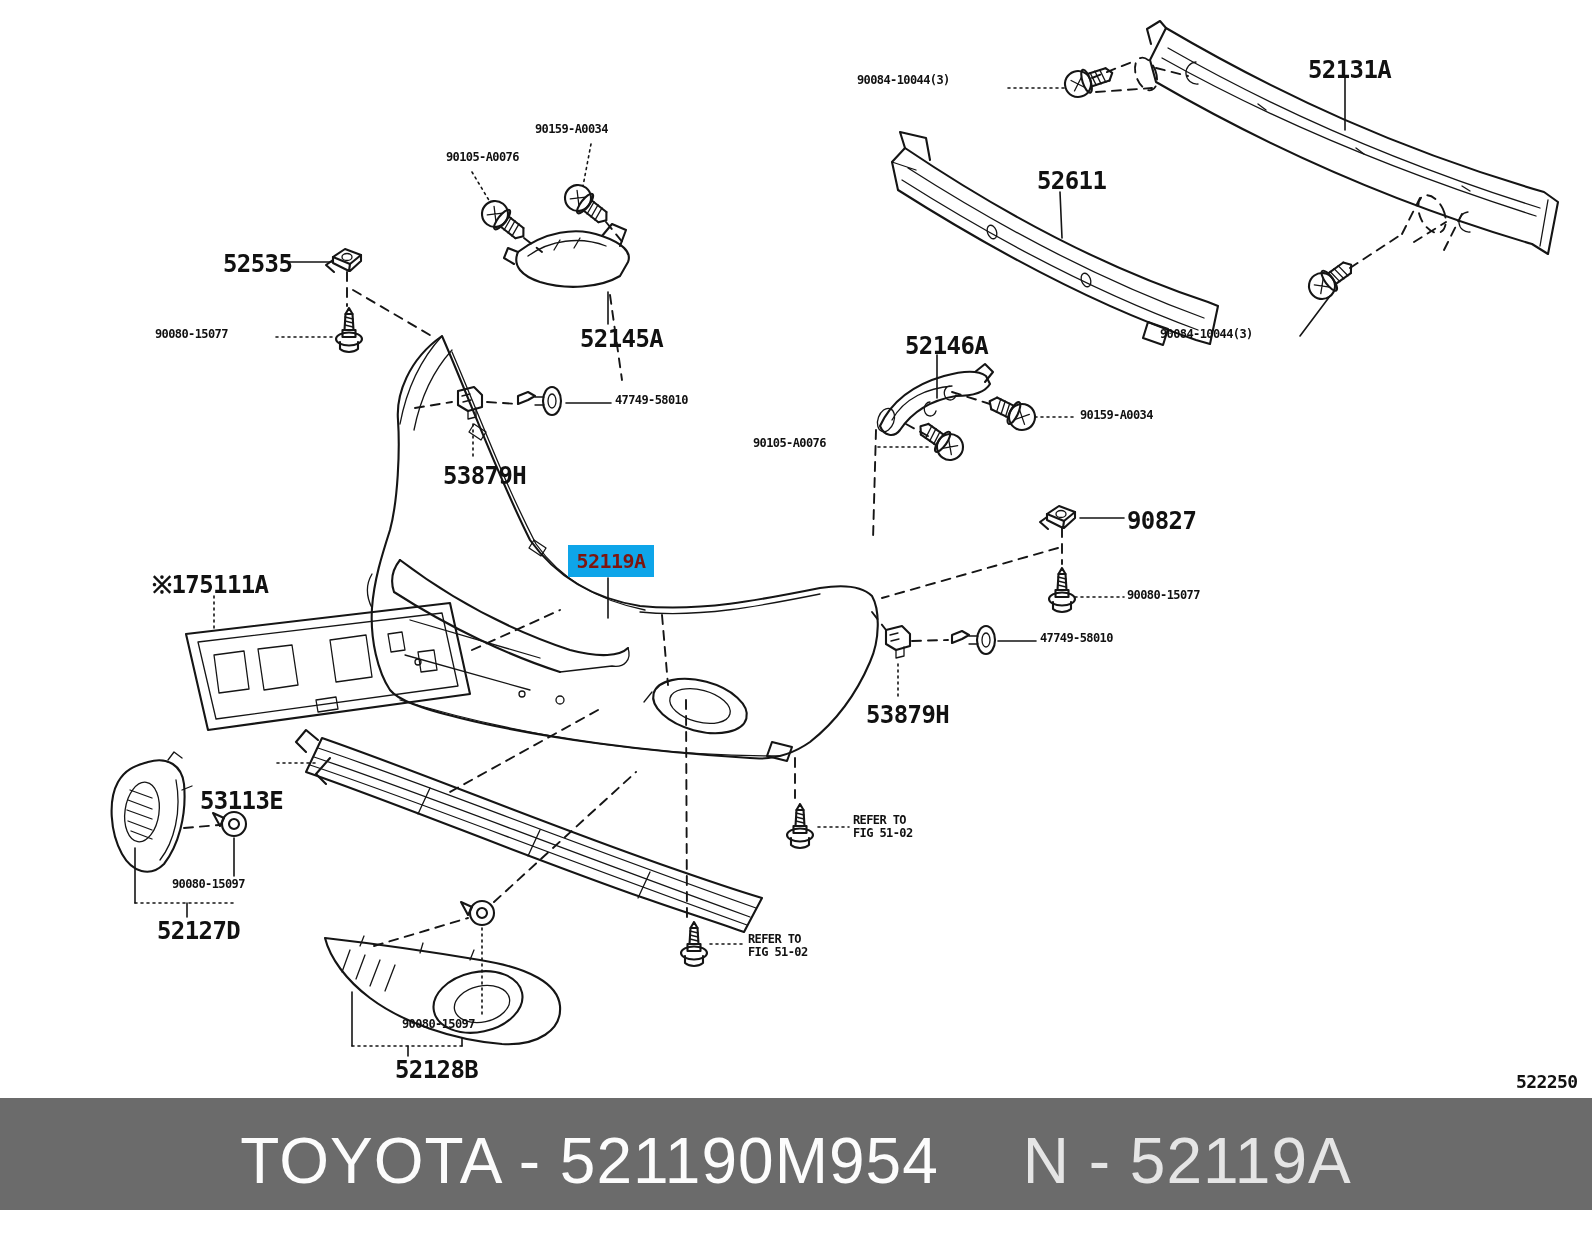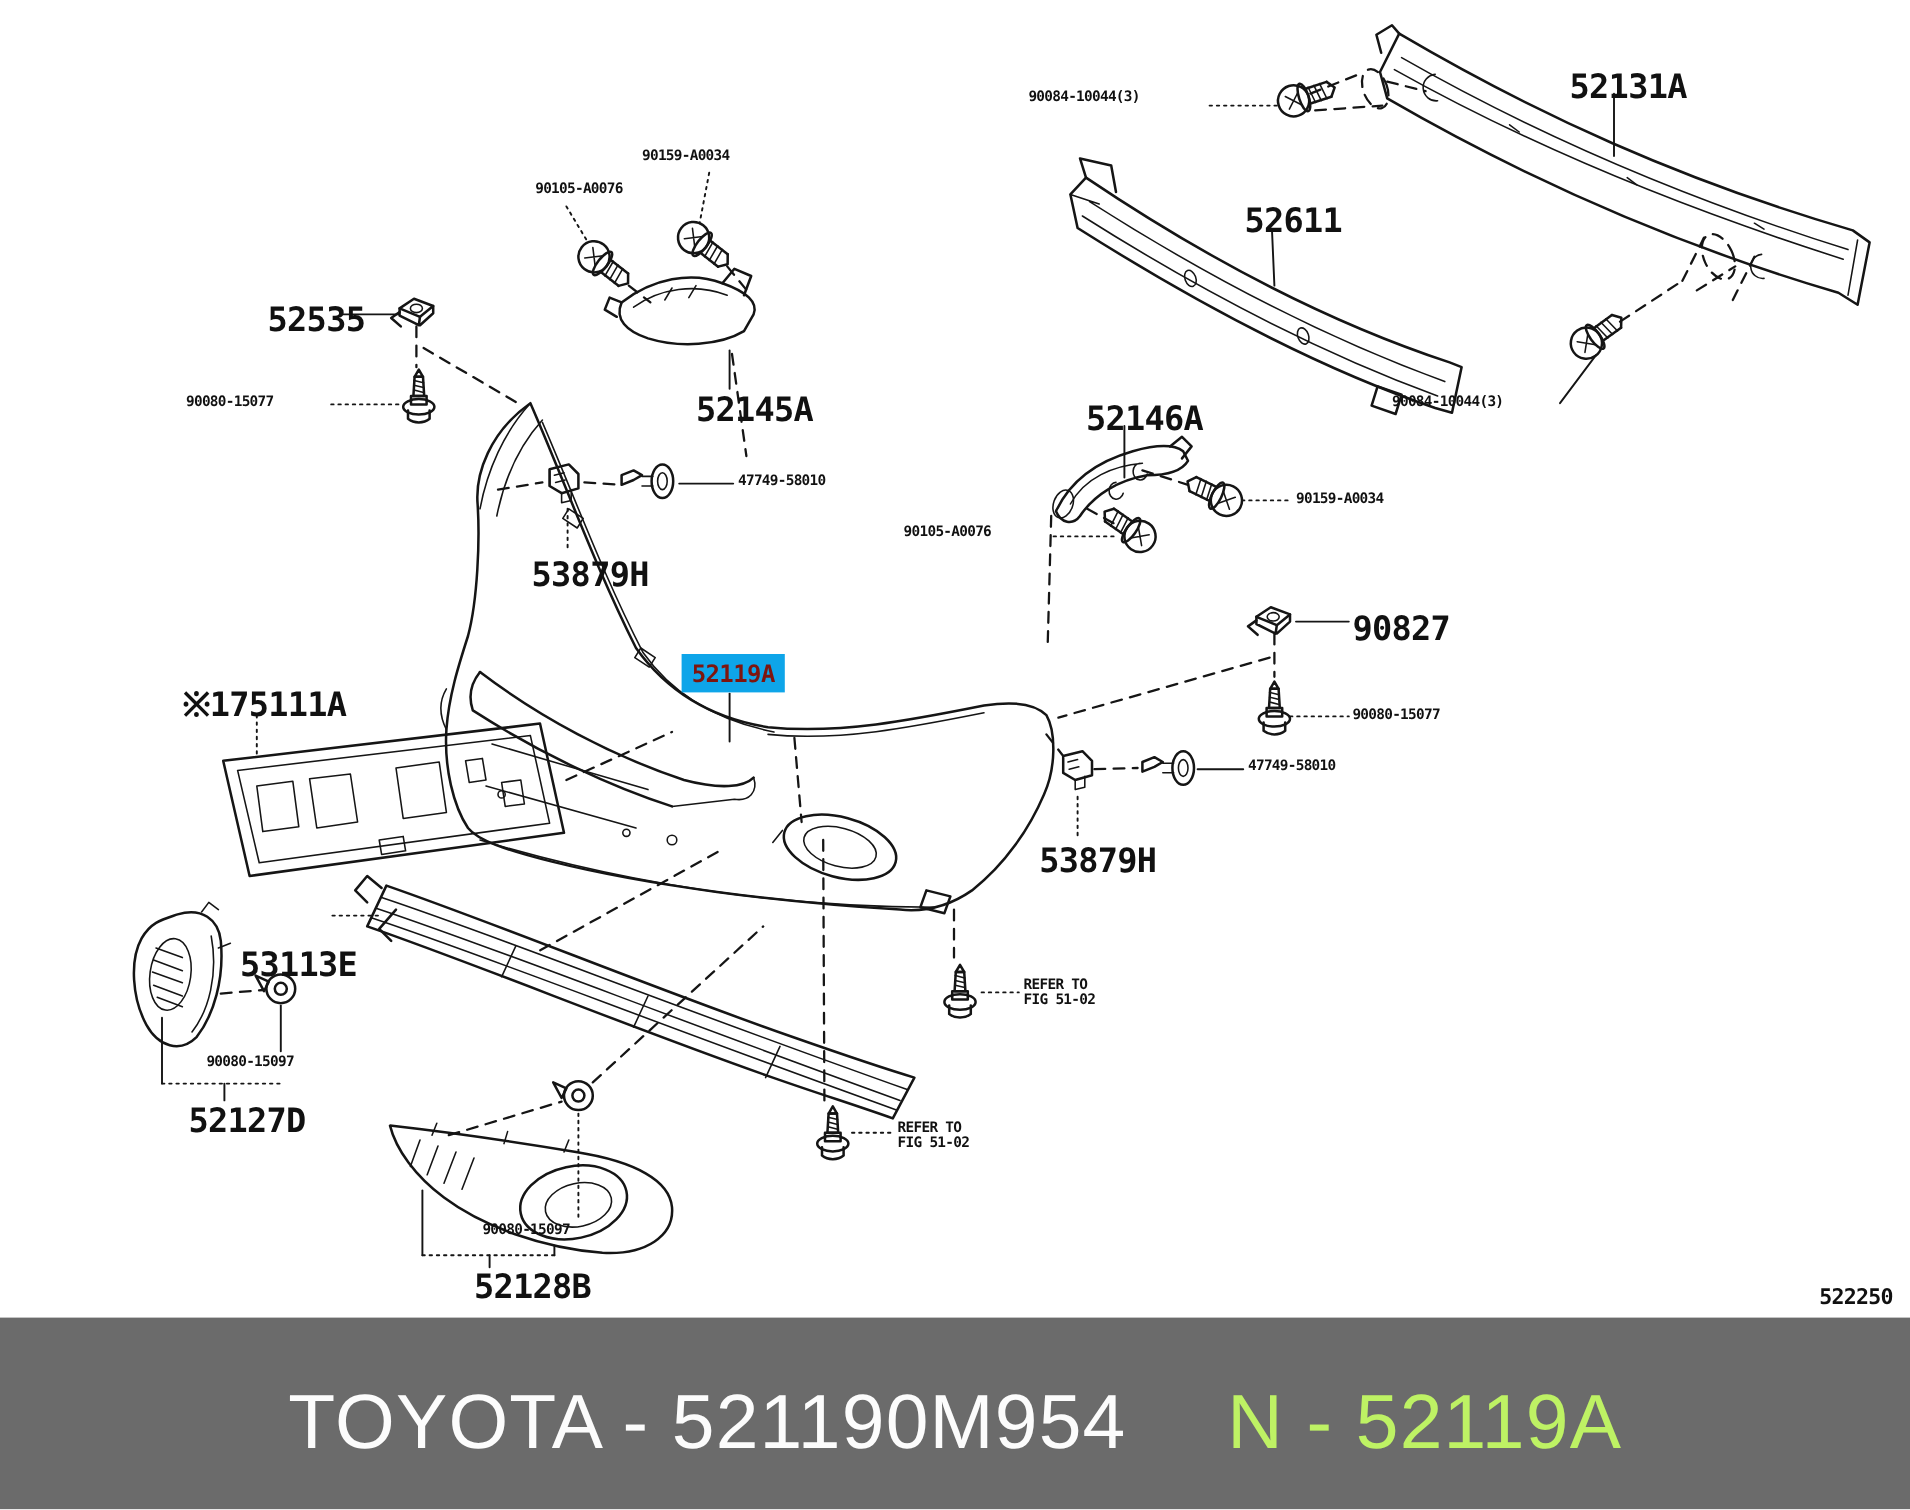--- a/index.html
+++ b/index.html
@@ -14,30 +14,30 @@
   }
   #lineart .thin{stroke-width:1.3;}
   #lineart .ldr{stroke-width:1.6;}
   #lineart .dot{stroke-width:1.6;stroke-dasharray:2 4;}
   #lineart .dsh{stroke-width:1.9;stroke-dasharray:9 7;}
   .lbl{
     position:absolute;color:#111;font-weight:bold;white-space:pre-line;
     font-family:"DejaVu Sans Mono","Liberation Mono",monospace;
     letter-spacing:-0.6px;line-height:1.12;
   }
-  .lbl-lg{font-size:28px;}
+  .lbl-lg{font-size:24px;}
   .lbl-sm{font-size:12px;}
   .lbl-xs{font-size:18px;}
   #hl-52119a{
     background:#f2928b;color:#7e150e;width:86px;height:32px;
     display:flex;align-items:center;justify-content:center;
     font-size:20px;letter-spacing:-0.5px;
   }
   #footer-banner{
-    position:absolute;left:0;top:1098px;width:1592px;height:160px;
+    position:absolute;left:0;top:1098px;width:1592px;height:112px;
     background:#6b6b6b;display:flex;align-items:center;justify-content:center;
     gap:84px;
   }
   #footer-banner .ft{
     color:#fcfcfc;font-family:"Liberation Sans","DejaVu Sans",sans-serif;
     font-size:64px;font-weight:400;letter-spacing:1px;padding-top:14px;
     white-space:nowrap;
   }
 </style>
 </head>
@@ -263,16 +263,16 @@
   <div class="lbl lbl-sm" style="left:853px;top:814px">REFER TO
 FIG 51-02</div>
   <div class="lbl lbl-sm" style="left:748px;top:933px">REFER TO
 FIG 51-02</div>
   <div class="lbl lbl-sm" style="left:402px;top:1018px">90080-15097</div>
   <div class="lbl lbl-lg" style="left:395px;top:1057px">52128B</div>
   <div class="lbl lbl-xs" style="left:1516px;top:1072px">522250</div>
 
   <div id="footer-banner" style="background: rgb(107, 107, 107);">
     <span class="ft" style="color: rgb(252, 252, 252);">TOYOTA - 521190M954</span>
-    <span class="ft" style="color: #bef264;">N - 52119A</span>
+    <span class="ft" style="color: #e5e5e5;">N - 52119A</span>
   </div>
 
 </div>
 
 </body></html>

